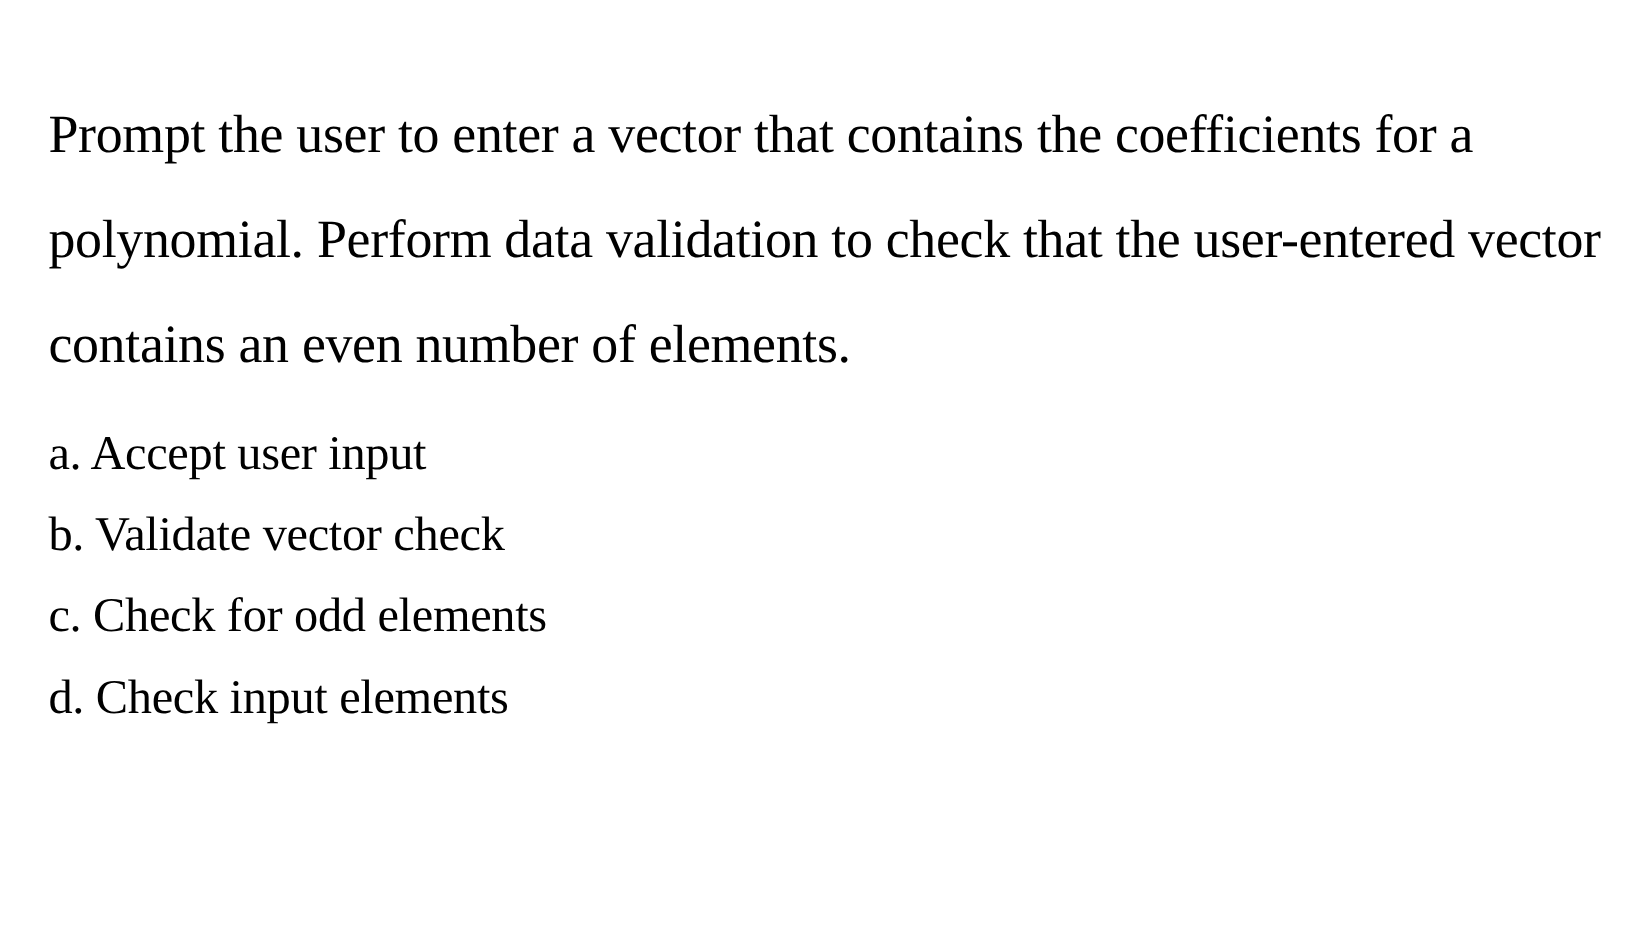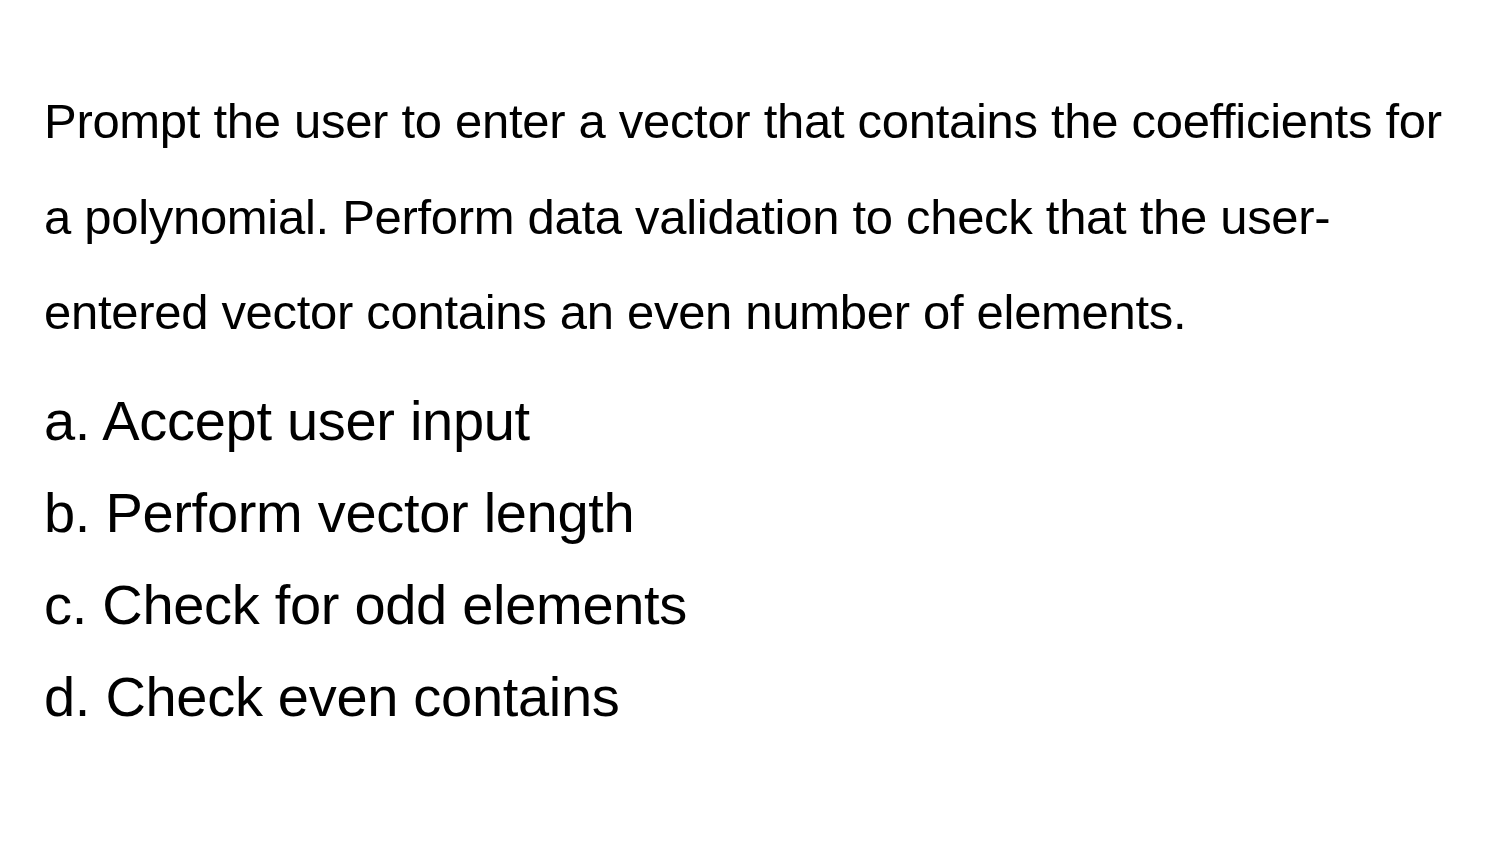--- a/index.html
+++ b/index.html
@@ -1,57 +1,58 @@
 <!DOCTYPE html>
 <html><head>
   <meta charset="utf-8">
   <style>
     * {
       margin: 0;
       padding: 0;
       box-sizing: border-box;
+      font-family: Liberation Serif, serif;
     }
     body {
       width: 1500px;
       height: 864px;
       background: #ffffff;
       font-family: -apple-system, BlinkMacSystemFont, "Segoe UI", "Helvetica Neue", Arial, sans-serif;
       color: #000000;
       padding: 74px 44px;
       overflow: hidden;
     }
     .paragraph {
       font-size: 49px;
       line-height: 1.95;
       margin-bottom: 18px;
       letter-spacing: -0.3px;
     }
     .option {
-      font-size: 56px;
+      font-size: 44px;
       line-height: 1.5;
       margin-bottom: 8px;
       letter-spacing: -0.3px;
     }
   </style>
 </head>
 <body>
 
 <div class="paragraph">Prompt the user to enter a vector that contains the coefficients for a polynomial. Perform data validation to check that the user-entered vector contains an even number of elements.</div>
 
 <div class="option">
   <span>a.</span>
   <span>Accept user input</span>
 </div>
 
 <div class="option">
   <span>b.</span>
-  <span>Perform vector length</span>
+  <span>Validate vector check</span>
 </div>
 
 <div class="option">
   <span>c.</span>
   <span>Check for odd elements</span>
 </div>
 
 <div class="option">
   <span>d.</span>
-  <span>Check even contains</span>
+  <span>Check input elements</span>
 </div>
 
 </body></html>

